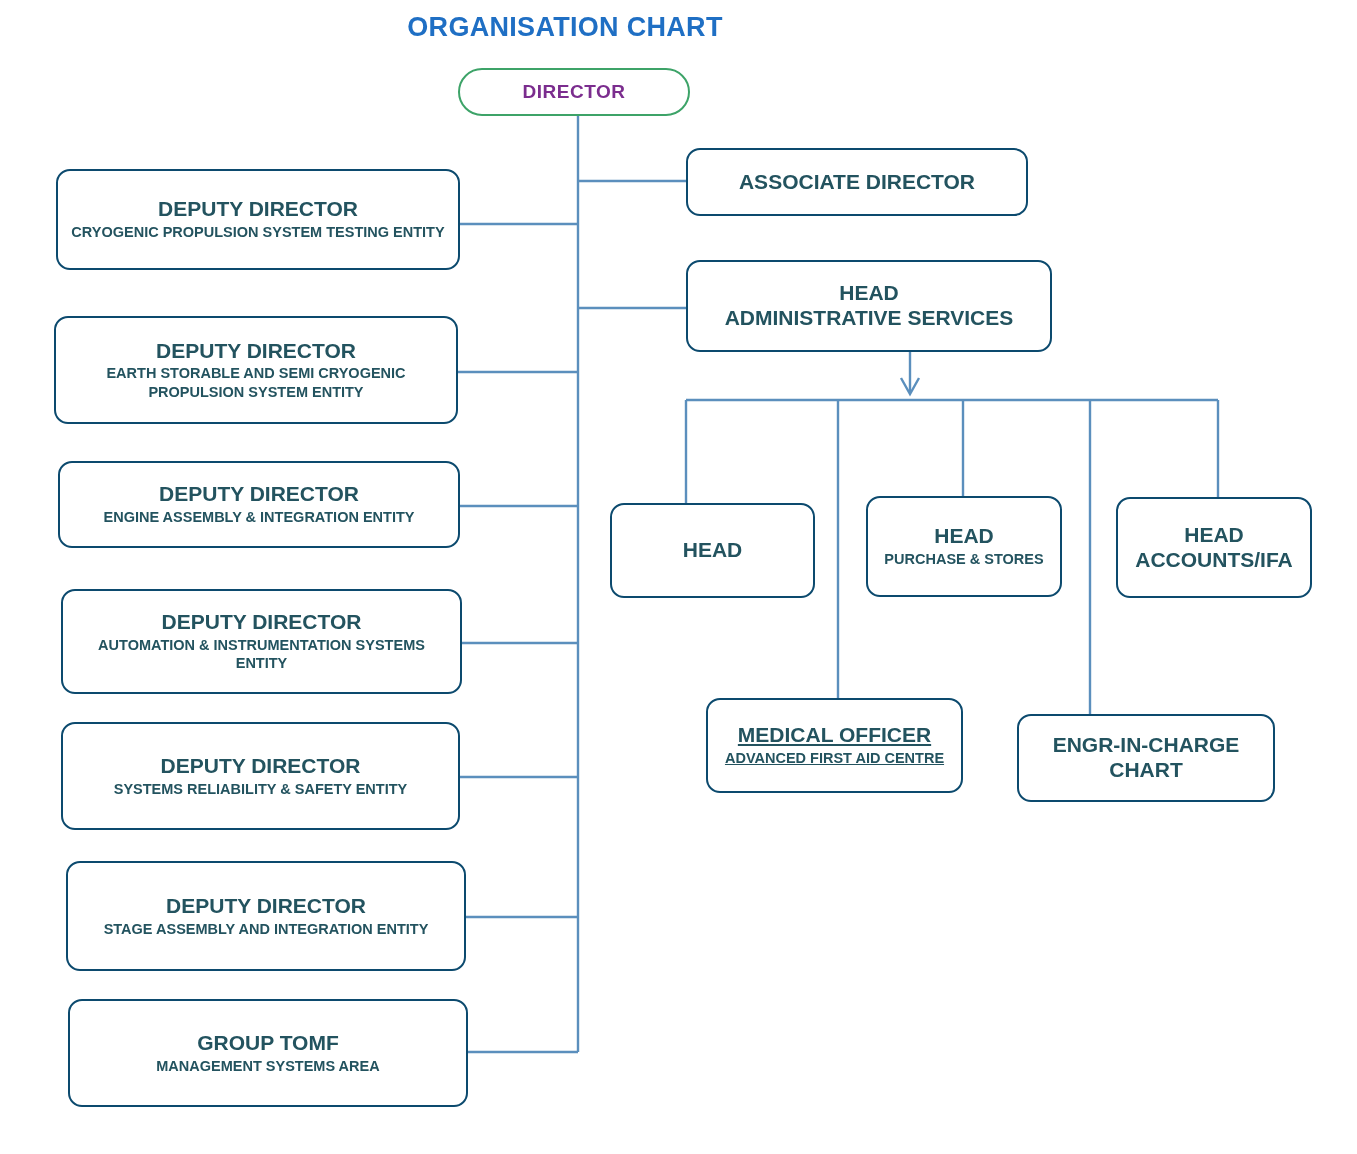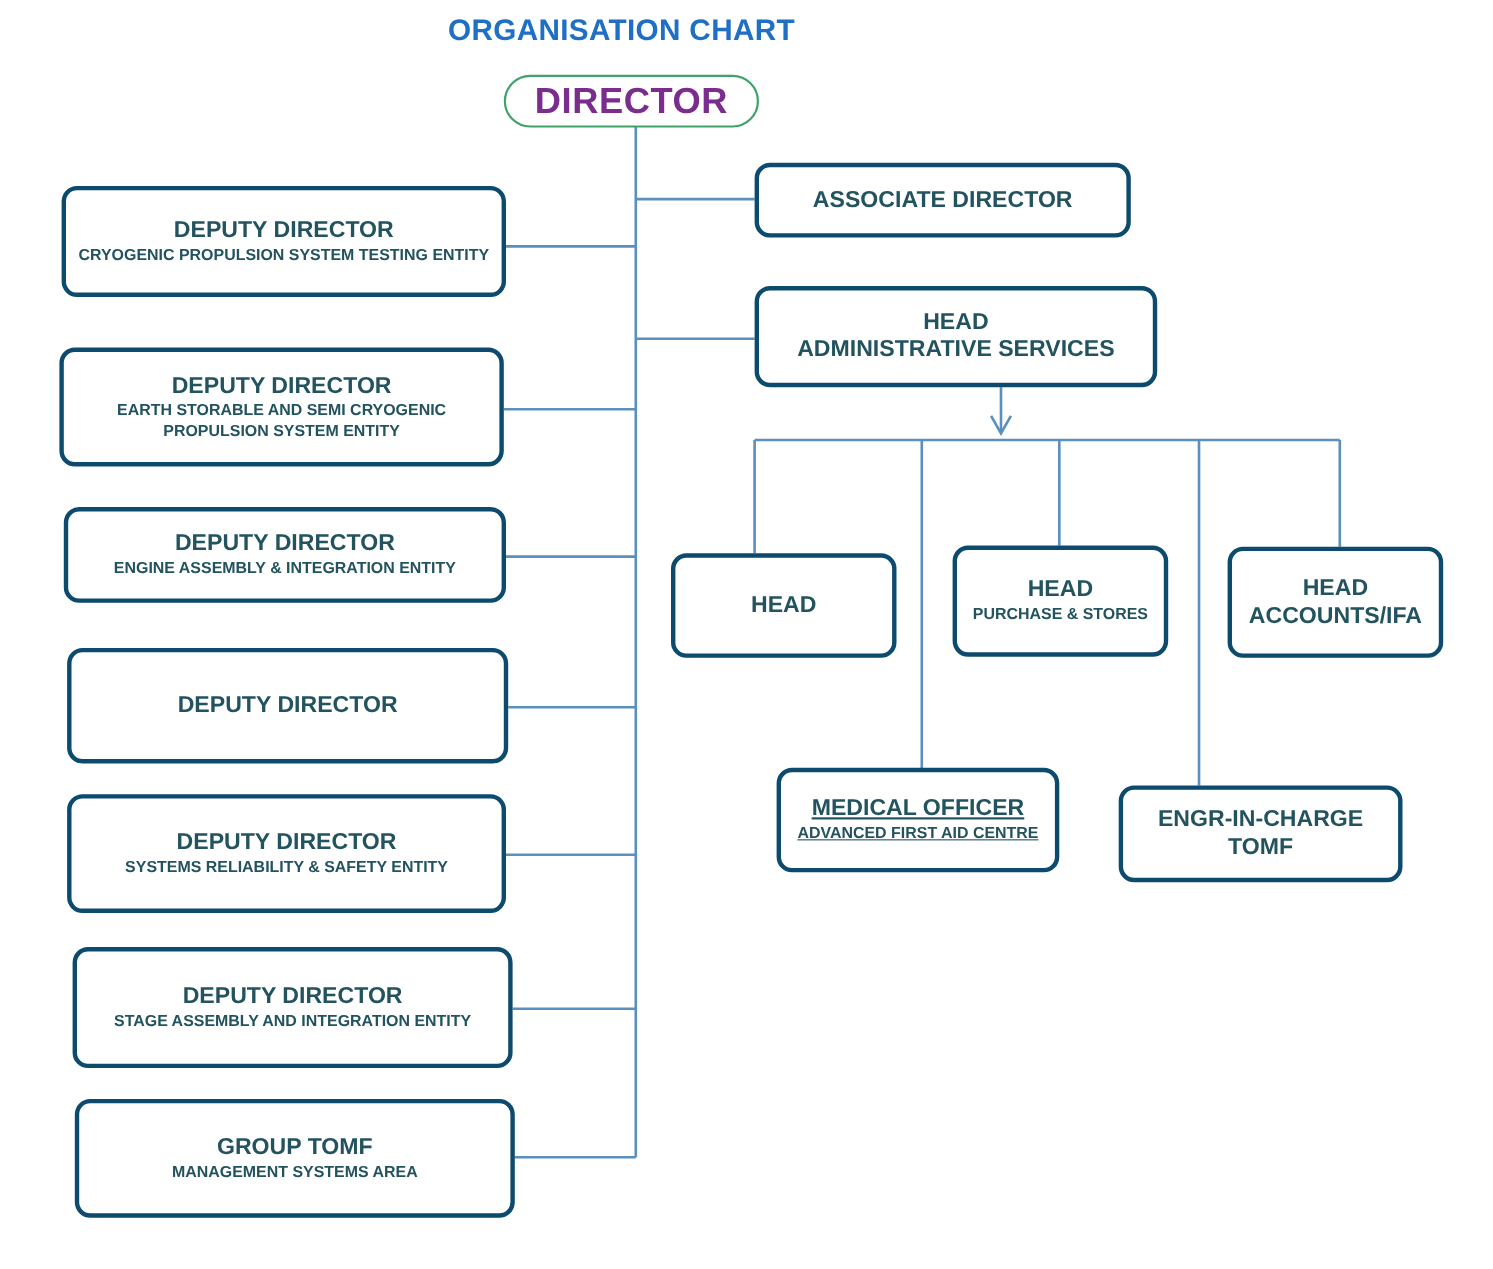--- a/index.html
+++ b/index.html
@@ -39,21 +39,21 @@
     width: 1357px;
     height: 1154px;
     pointer-events: none;
   }
 
   
   .node {
     position: absolute;
     box-sizing: border-box;
     background: #ffffff;
-    border: 4px solid #0c4a6e;
+    border: 2px solid #0c4a6e;
     border-radius: 14px;
     display: flex;
     flex-direction: column;
     align-items: center;
     justify-content: center;
     text-align: center;
     color: #23535f;
     padding: 4px 8px;
   }
   .node .line1 {
@@ -75,21 +75,21 @@
     margin-top: 0;
   }
 
   
   .node.director {
     border: 2px solid #3da368;
     border-radius: 40px;
     color: #7b2d8e;
   }
   .node.director .line1 {
-    font-size: 33px;
+    font-size: 19px;
     letter-spacing: 0.5px;
   }
 </style>
 </head>
 <body>
 
 <div id="chart-root">
 
   <div class="chart-title">ORGANISATION CHART</div>
 
@@ -145,20 +145,21 @@
     <div class="line2">EARTH STORABLE AND SEMI CRYOGENIC PROPULSION SYSTEM ENTITY</div>
   </div>
 
   <div class="node" style="left:58px; top:461px; width:402px; height:87px;">
     <div class="line1">DEPUTY DIRECTOR</div>
     <div class="line2">ENGINE ASSEMBLY &amp; INTEGRATION ENTITY</div>
   </div>
 
   <div class="node" style="left:61px; top:589px; width:401px; height:105px;">
     <div class="line1">DEPUTY DIRECTOR</div>
+    <div class="line2">AUTOMATION &amp; INSTRUMENTATION SYSTEMS ENTITY</div>
   </div>
 
   <div class="node" style="left:61px; top:722px; width:399px; height:108px;">
     <div class="line1">DEPUTY DIRECTOR</div>
     <div class="line2">SYSTEMS RELIABILITY &amp; SAFETY ENTITY</div>
   </div>
 
   <div class="node" style="left:66px; top:861px; width:400px; height:110px;">
     <div class="line1">DEPUTY DIRECTOR</div>
     <div class="line2">STAGE ASSEMBLY AND INTEGRATION ENTITY</div>
@@ -183,16 +184,16 @@
     <div class="line2">ACCOUNTS/IFA</div>
   </div>
 
   <div class="node" style="left:706px; top:698px; width:257px; height:95px;text-decoration:underline;">
     <div class="line1">MEDICAL OFFICER</div>
     <div class="line2">ADVANCED FIRST AID CENTRE</div>
   </div>
 
   <div class="node big2" style="left:1017px; top:714px; width:258px; height:88px;">
     <div class="line1">ENGR-IN-CHARGE</div>
-    <div class="line2">TOMF</div>
+    <div class="line2">CHART</div>
   </div>
 
 </div>
 
 </body></html>

